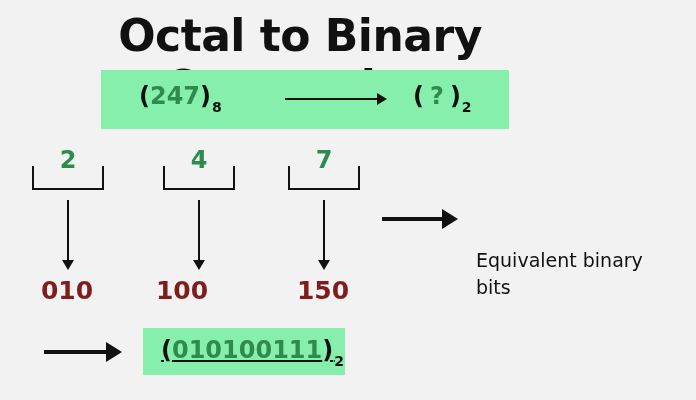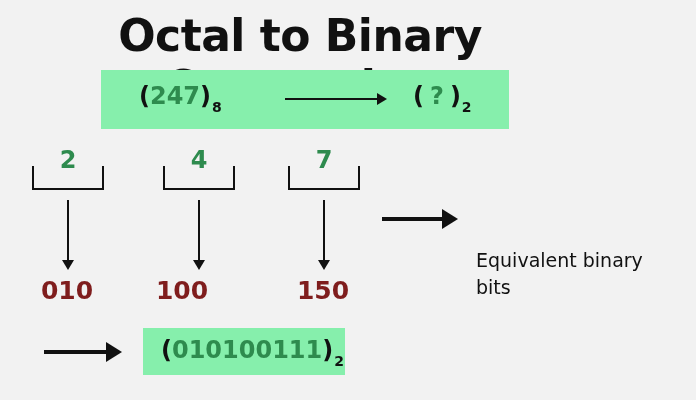--- a/index.html
+++ b/index.html
@@ -38,21 +38,21 @@
     border-top:10px solid #111; border-left:6px solid transparent; border-right:6px solid transparent;
   }
   .bits { font-size:25px; font-weight:bold; text-align:center; width:90px; color:#7f1d1d; }
   .thick-arrow { height:4px; background:#111; }
   .thick-arrow::after {
     content:""; position:absolute; right:-4px; top:-8px;
     border-left:16px solid #111; border-top:10px solid transparent; border-bottom:10px solid transparent;
   }
   .legend-text { font-size:19px; line-height:27px; color:#111; }
   .bottom-box { left:143px; top:328px; width:202px; height:47px; }
-  .result-expr { left:18px; top:8px; }
+  .result-expr { left:18px; top:8px;text-decoration:underline; }
 </style>
 </head>
 <body>
 
 <div class="abs title">Octal to Binary Conversion</div>
 
 <div class="abs greenbox top-box">
   <div class="abs expr oct-expr">
     <span>(</span><span class="green">247</span><span>)</span><span class="sub">8</span>
   </div>

